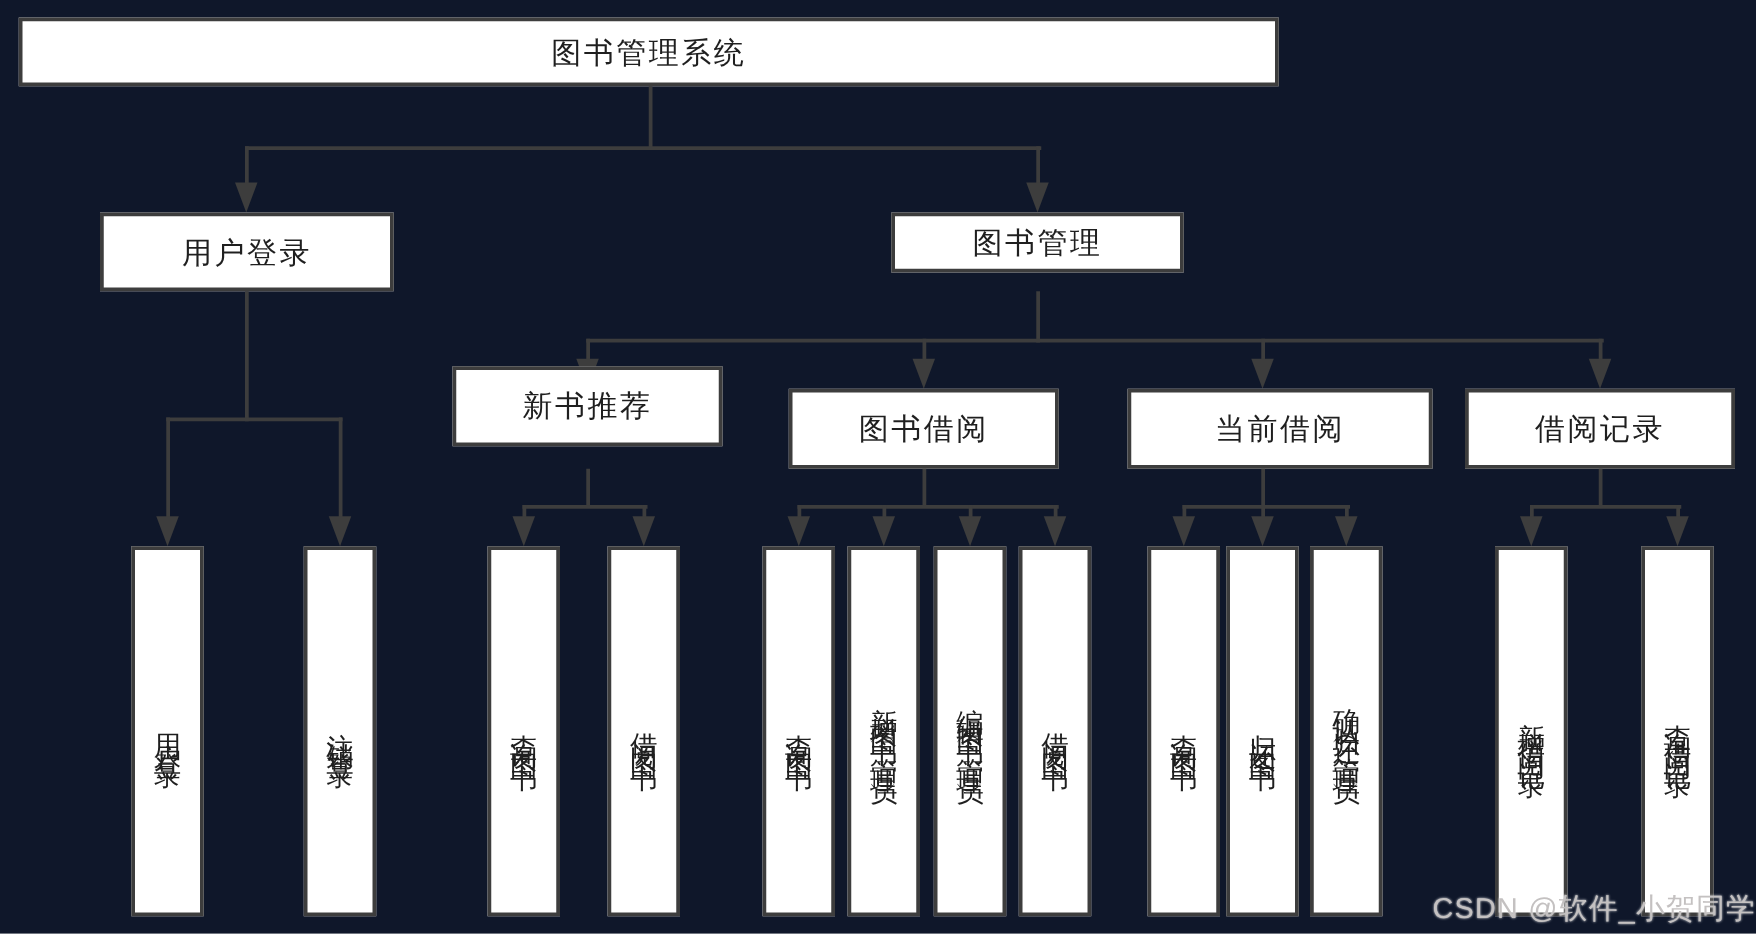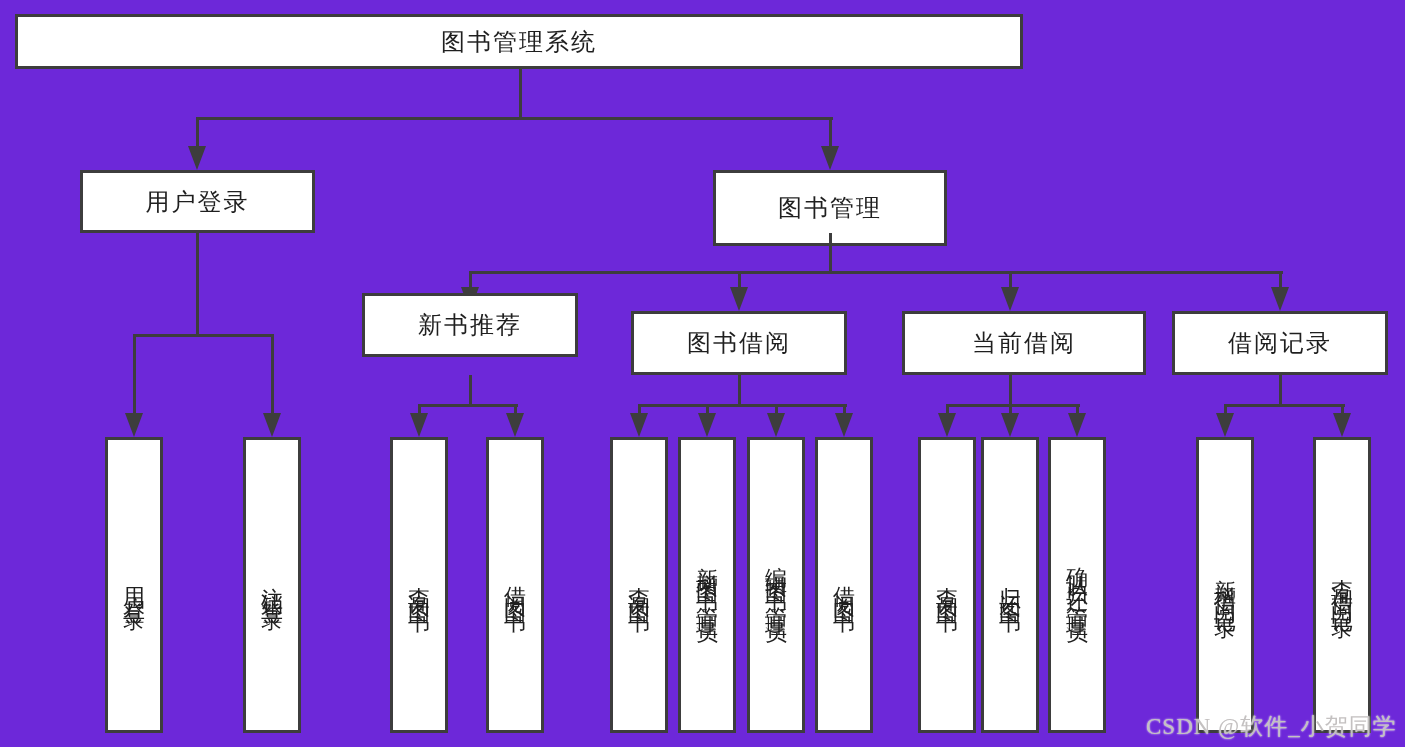--- a/index.html
+++ b/index.html
@@ -1,19 +1,19 @@
 <!DOCTYPE html>
 <html style="--line: #3d3d3d; --text: #1f1f1f; --wm: #c4c1c1;"><head>
 <meta charset="utf-8">
 <style>
   :root { --line: #3d3d3d; --text: #1f1f1f; --wm: #c4c1c1; }
   html,body { margin:0; padding:0; background:#ffffff; }
   .canvas {
-    position:relative; width:1405px; height:747px; background:#6d28d9;
-    font-family:Liberation Serif, serif; overflow:hidden;
+    position:relative; width:1405px; height:747px; background:#0f172a;
+    font-family:Liberation Sans, sans-serif; overflow:hidden;
   }
   .box {
     position:absolute; box-sizing:border-box;
     border:3px solid var(--line); background:#ffffff;
     display:flex; align-items:center; justify-content:center;
   }
   .htext {
     font-size:24px; color:var(--text); letter-spacing:2px; white-space:nowrap;
   }
   .vtext {
@@ -46,21 +46,21 @@
   <div class="lv" style="left:519px;top:69px;height:50px;"></div>
   <div class="lh" style="left:196px;top:117px;width:637px;"></div>
   <div class="lv" style="left:196px;top:117px;height:33px;"></div>
   <div class="arr" style="left:188px;top:146px;"></div>
   <div class="lv" style="left:829px;top:117px;height:33px;"></div>
   <div class="arr" style="left:821px;top:146px;"></div>
 
   <div class="box" style="left:80px;top:170px;width:235px;height:63px;">
     <span class="htext">用户登录</span>
   </div>
-  <div class="box" style="left:713px;top:170px;width:234px;height:76px;text-align:center;">
+  <div class="box" style="left:713px;top:170px;width:234px;height:48px;text-align:center;">
     <span class="htext">图书管理</span>
   </div>
 
   <div class="lv" style="left:196px;top:233px;height:104px;"></div>
   <div class="lh" style="left:133px;top:334px;width:141px;"></div>
   <div class="lv" style="left:133px;top:334px;height:82px;"></div>
   <div class="arr" style="left:125px;top:413px;"></div>
   <div class="lv" style="left:271px;top:334px;height:82px;"></div>
   <div class="arr" style="left:263px;top:413px;"></div>
 

